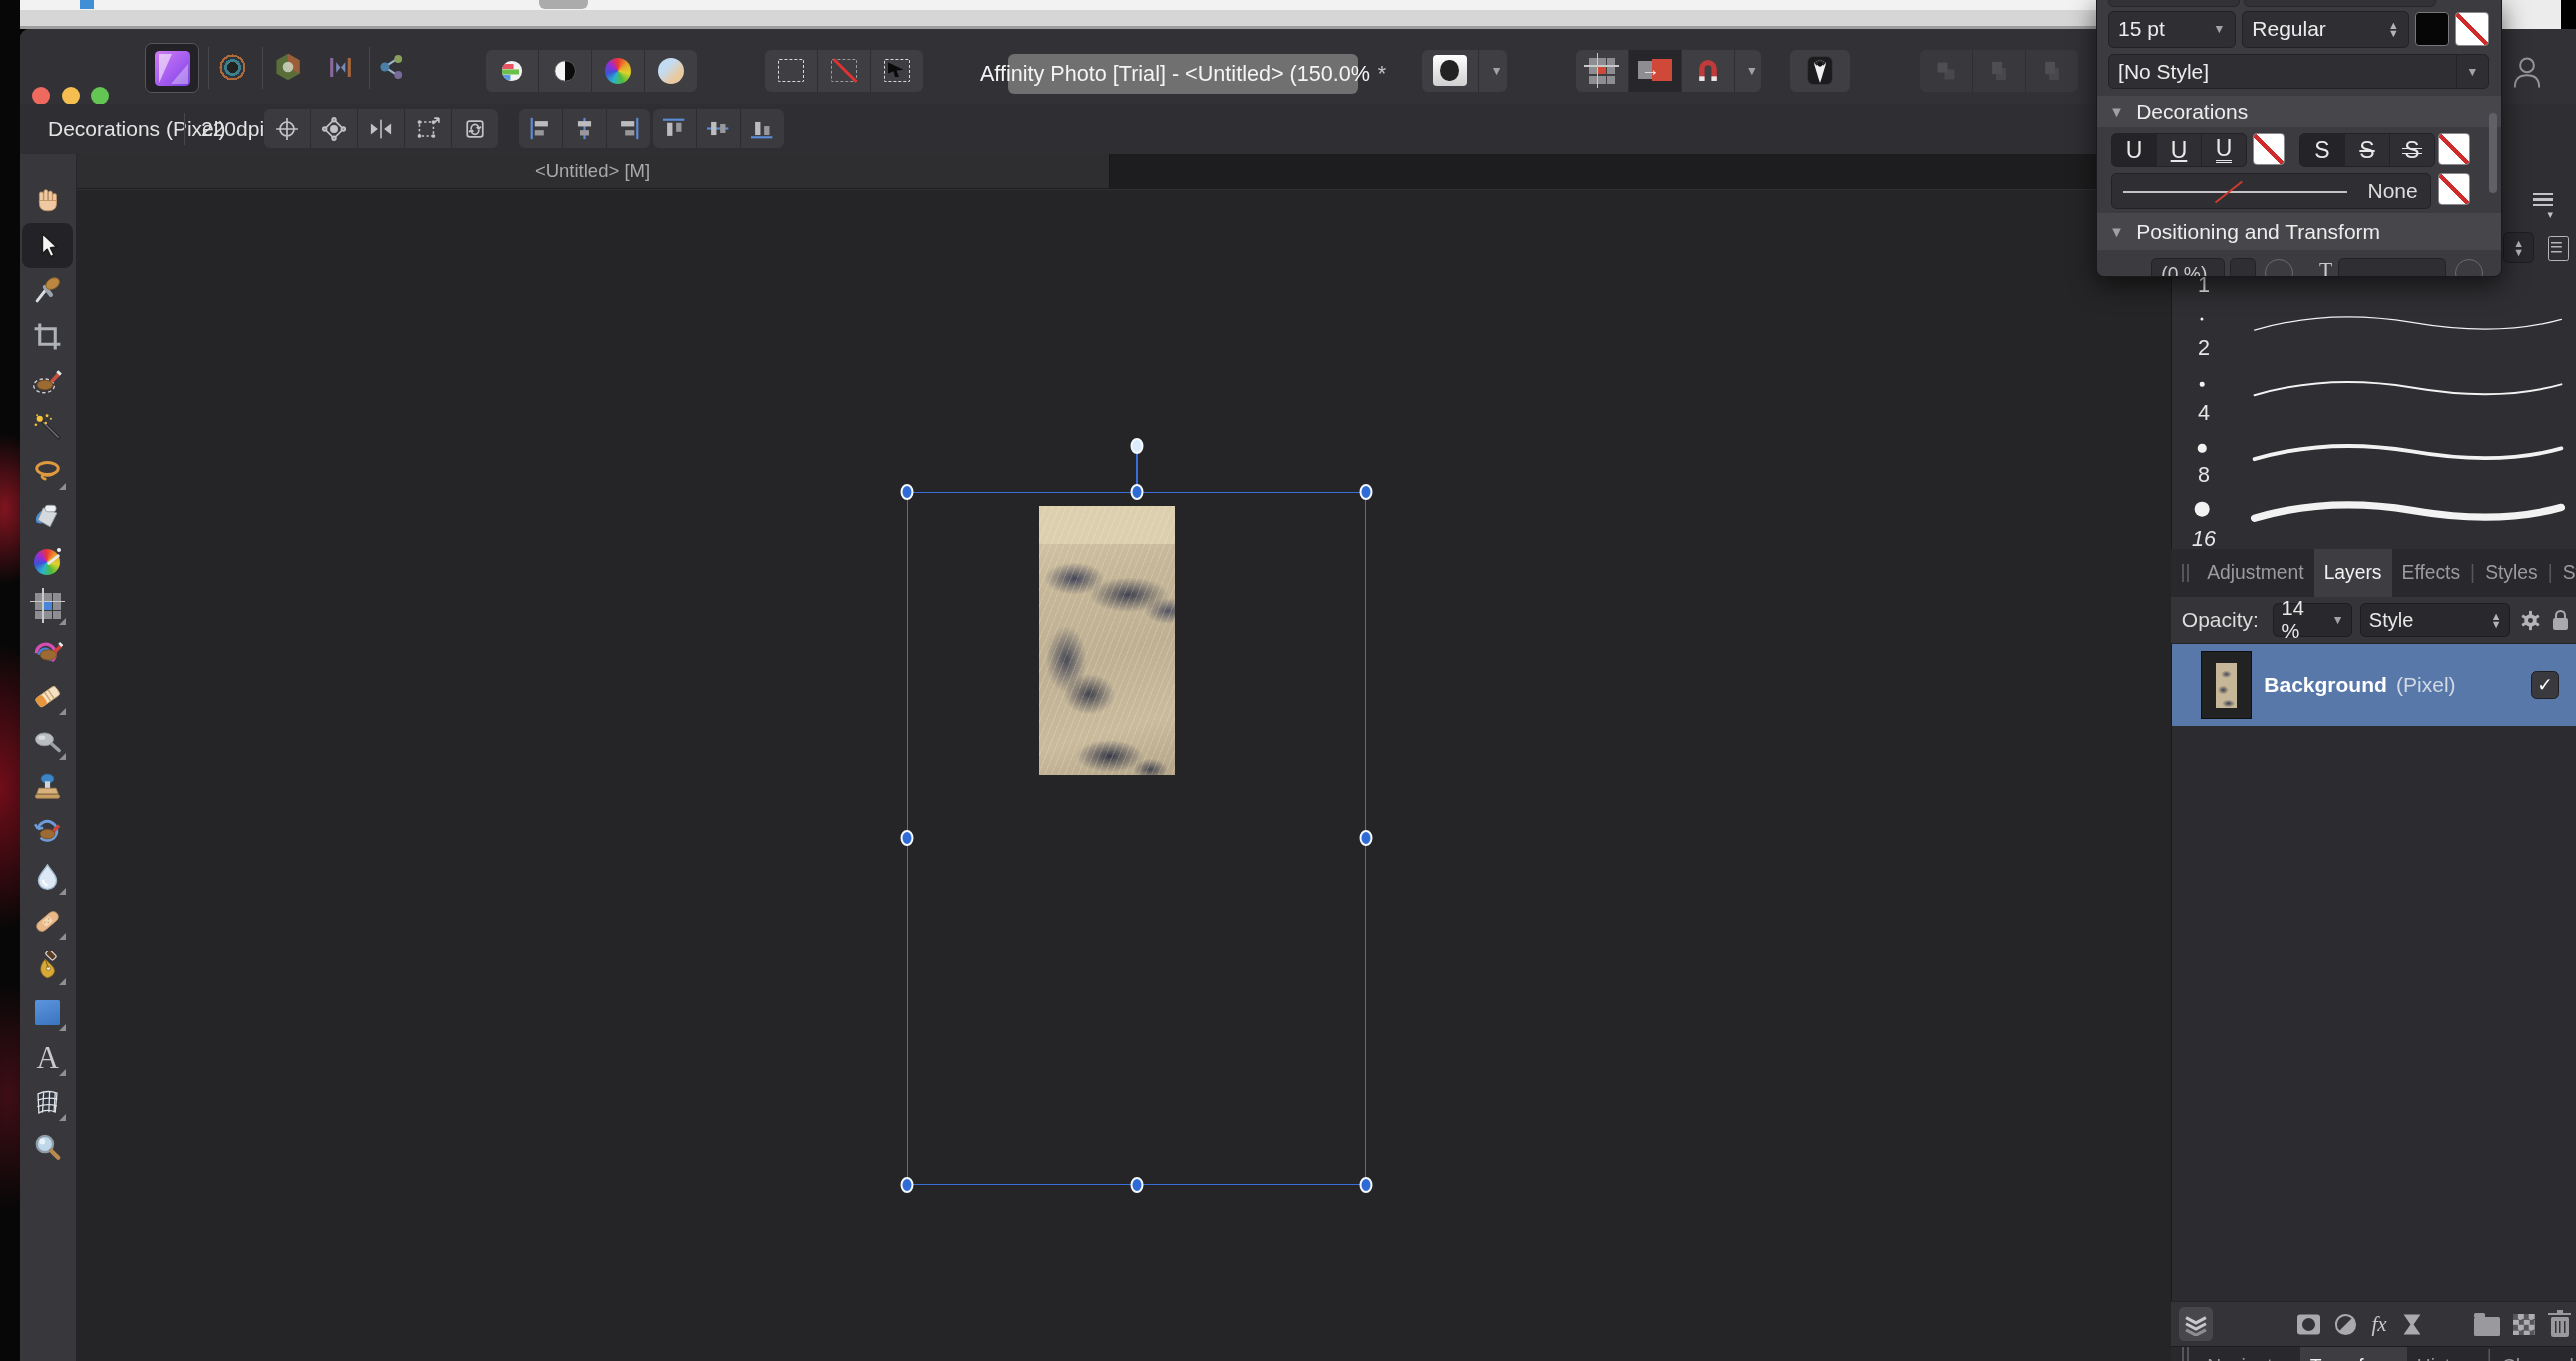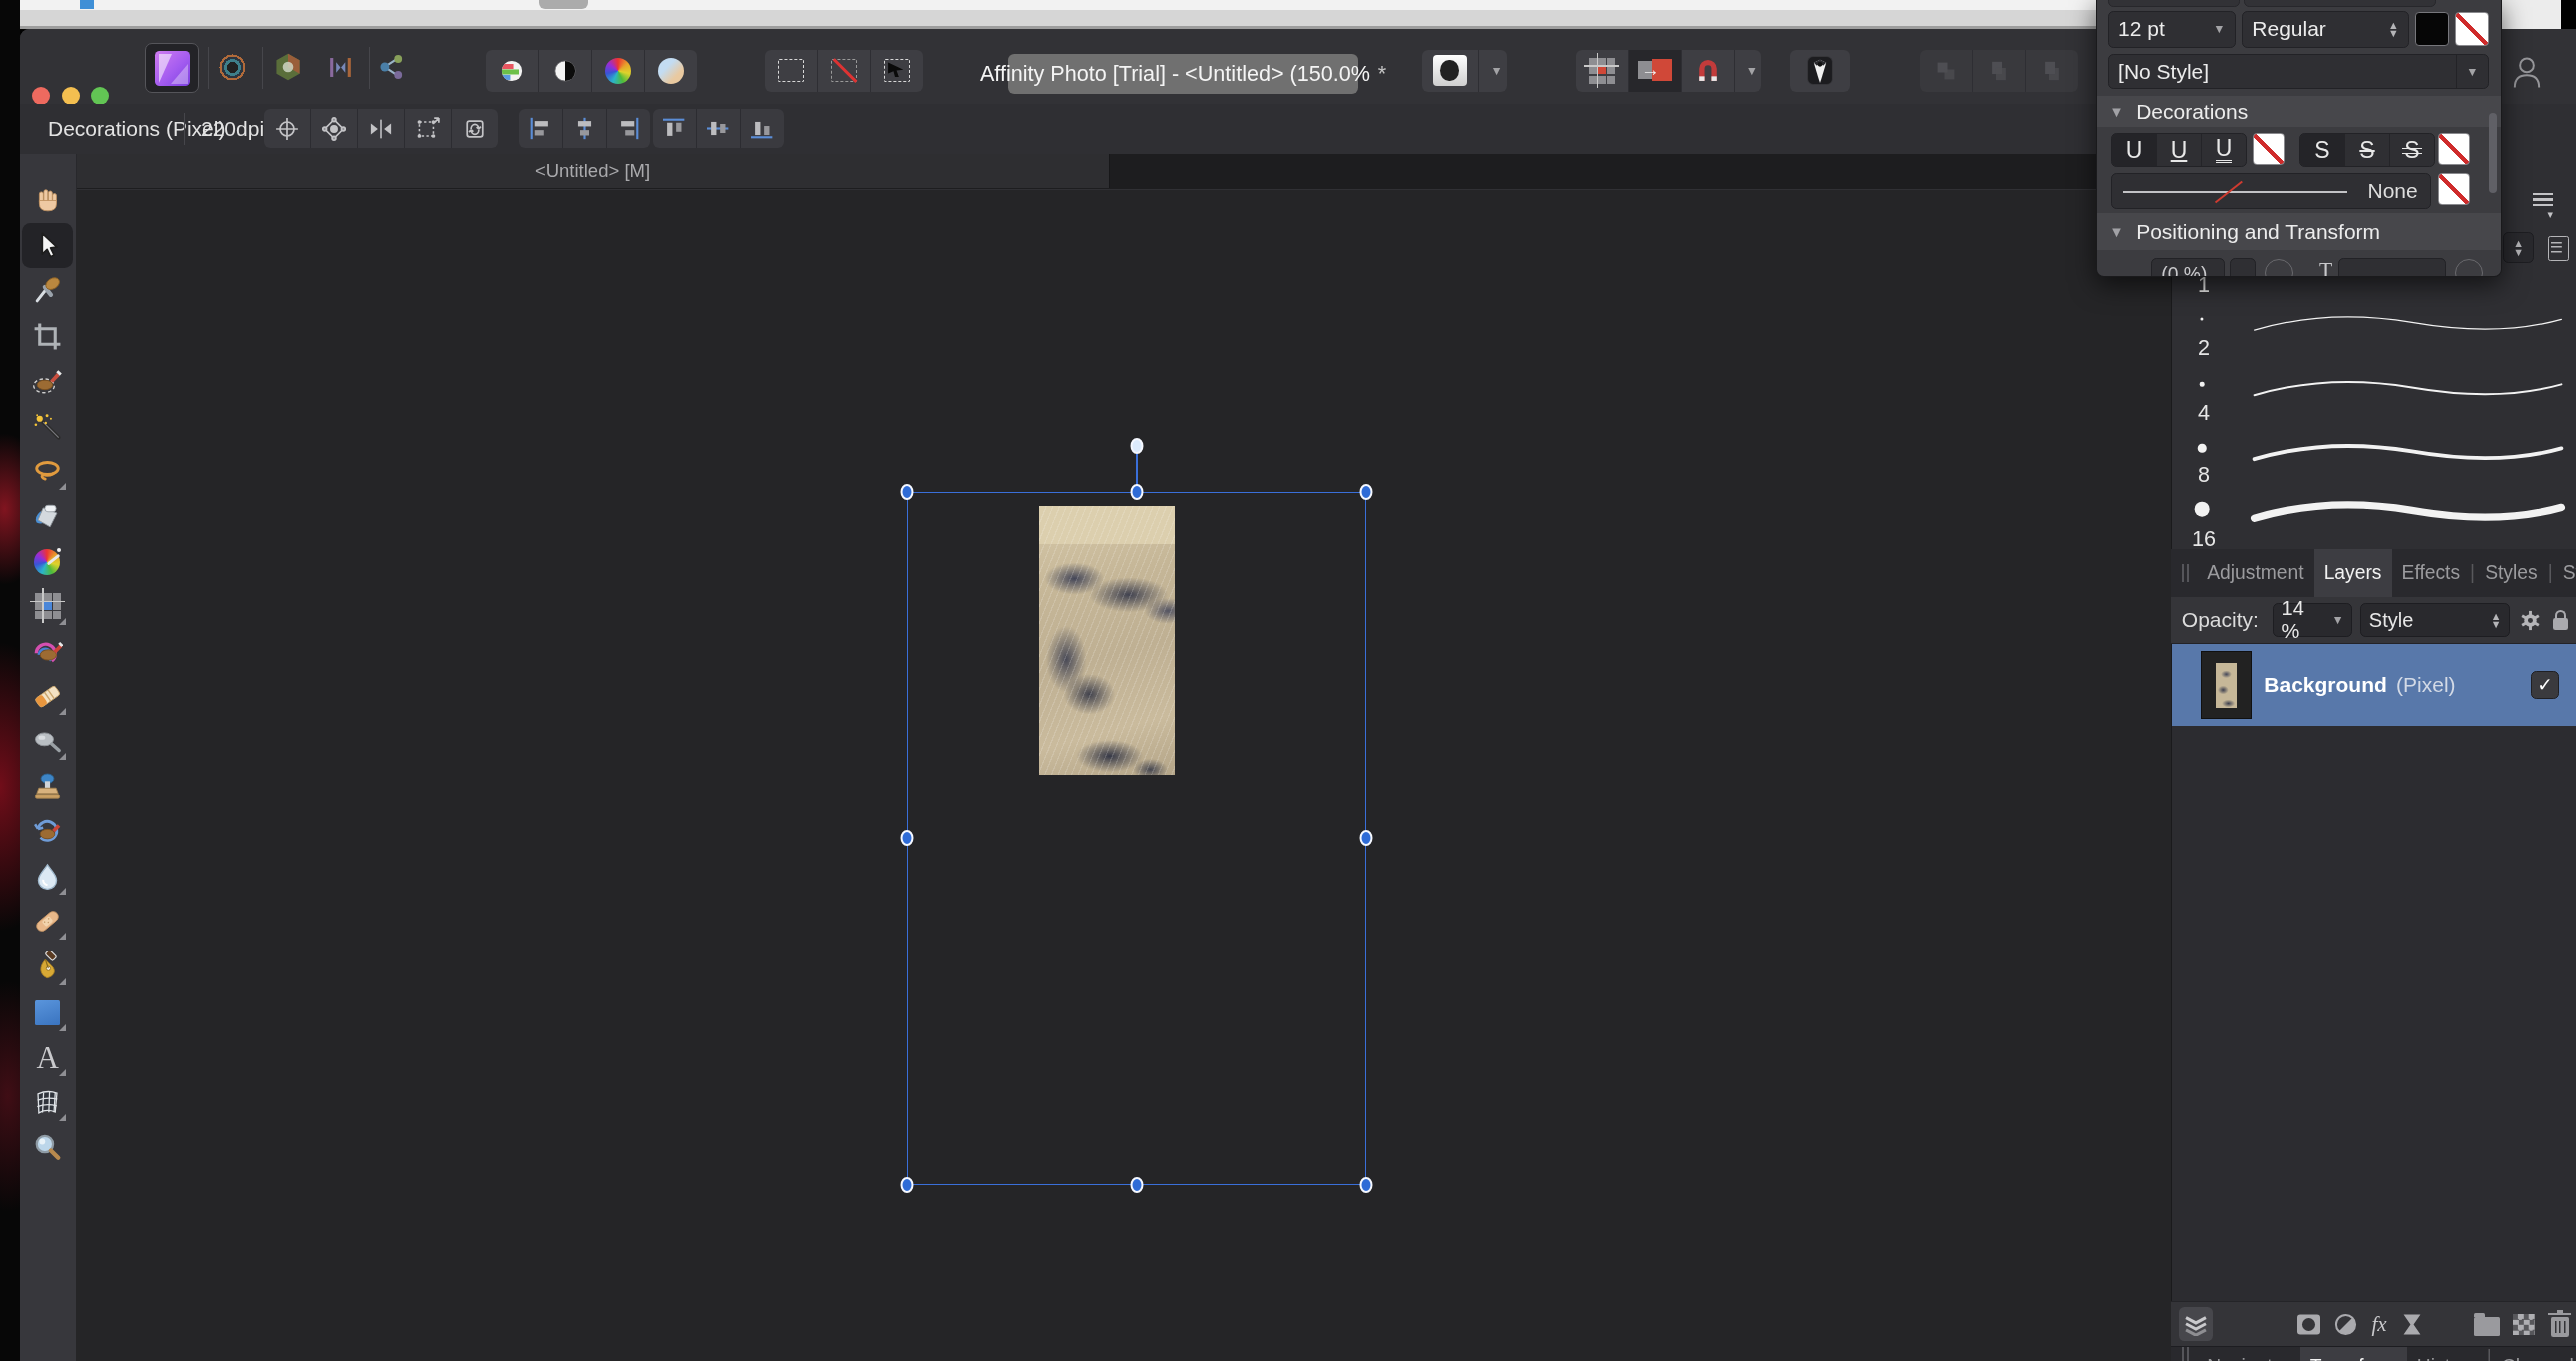--- a/index.html
+++ b/index.html
@@ -784,21 +784,21 @@
       <div class="abs brush-size" style="top: 400px;">4</div>
       <span class="abs brush-dot" style="top: 448px; width: 8.5px; height: 8.5px;"></span>
       <div class="abs brush-stroke" style="top: 439px;"><svg width="316" height="28" viewBox="0 0 410 36" fill="none">
           <path d="M6 26 C 80 4, 150 6, 210 16 C 268 26, 340 30, 404 12" stroke="#f2f2f2" stroke-width="5" stroke-linecap="round"></path>
         </svg></div>
       <div class="abs brush-size" style="top: 462px;">8</div>
       <span class="abs brush-dot" style="top: 509px; width: 14.7px; height: 14.7px;"></span>
       <div class="abs brush-stroke" style="top: 498px;"><svg width="316" height="28" viewBox="0 0 410 36" fill="none">
           <path d="M6 26 C 80 4, 150 6, 210 16 C 268 26, 340 30, 404 12" stroke="#f2f2f2" stroke-width="9.5" stroke-linecap="round"></path>
         </svg></div>
-      <div class="abs brush-size" style="top: 526px;">16</div>
+      <div class="abs brush-size" style="top: 526px; font-style: italic;">16</div>
     </div>
   <div class="abs" style="left:2533px;top:193px;">
       <span class="ic-menu">
         <i></i>
         <i></i>
         <i></i>
       </span>
     </div>
   <div class="abs field" style="left:2503px;top:232px;width:23px;height:29px;padding:0 3.1px;">
     <span class="stepper" style="margin:0 auto;">
@@ -923,21 +923,21 @@
       <span class="ltab active">Transform</span>
       <span class="ltab">History</span>
       <span class="tabsep">|</span>
       <span class="ltab">Channels</span>
     </div>
 
   <div class="abs" id="char-panel">
     <div class="row-cut" style="left:10.8px;top:-34px;width:130px;height:39px;"></div>
     <div class="row-cut" style="left:147px;top:-34px;width:190px;height:39px;"></div>
     <div class="cfield" style="left:10.8px;top:10.8px;width:128px;height:37px;">
-      <span>12 pt</span>
+      <span>15 pt</span>
       <span class="caret" style="margin-left:auto;">▼</span>
     </div>
     <div class="cfield" style="left:145px;top:10.8px;width:167px;height:37px;">
       <span>Regular</span>
       <span class="stepper">
           <span>▲</span>
           <span>▼</span>
         </span>
     </div>
     <span class="swatch black" style="left:318px;top:12.3px;width:34px;height:34px;"></span>

